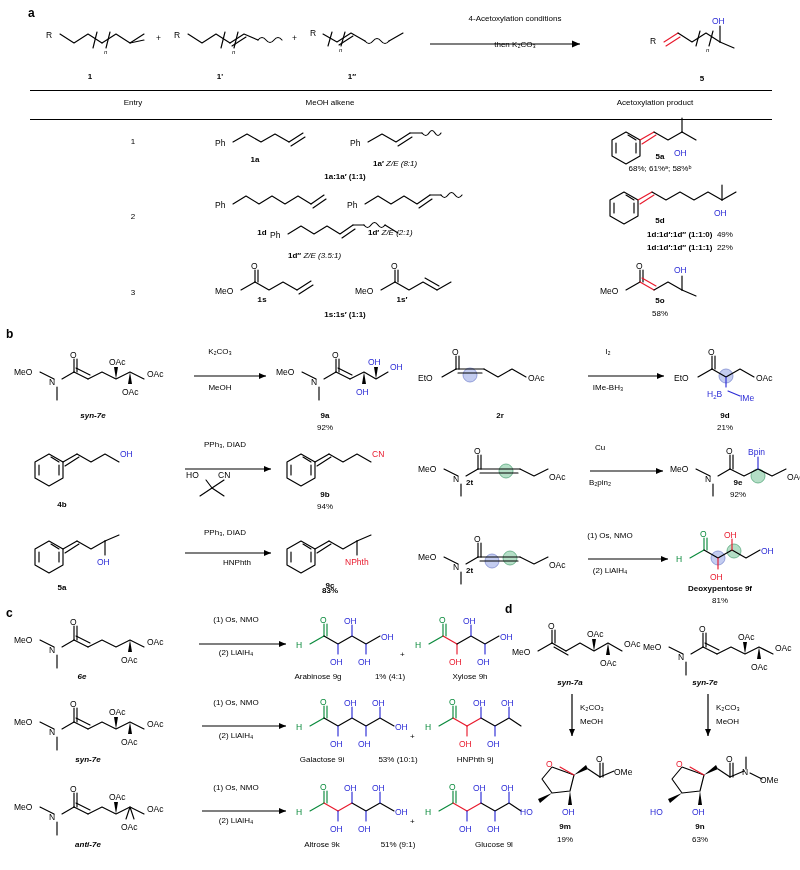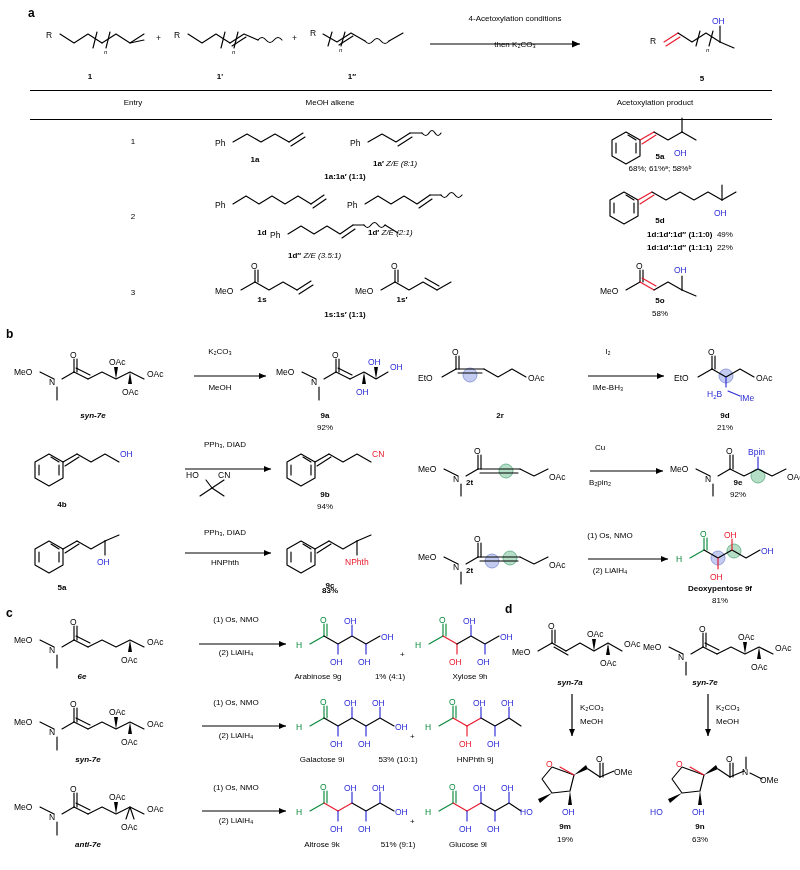--- a/index.html
+++ b/index.html
@@ -356,21 +356,21 @@
     <path class="bk" d="M262,24 L262,40 L276,48 L290,40 L290,24 L276,16 Z"></path>
     <path class="bk" d="M266,27 L266,37 M286,27 L286,37 M278,19 L286,24"></path>
     <path class="bk" d="M290,24 L304,16"></path>
     <path class="bk" d="M292,28 L306,19"></path>
     <path class="bk" d="M304,16 L318,24 L332,16"></path>
     <path class="bk" d="M332,16 L346,10"></path>
     <path class="bk" d="M332,16 L332,30"></path>
     <text x="320" y="40" class="rdf">NPhth</text>
   </svg>
   <div class="abs cond ctr" style="left:180px;top:528px;width:90px;">PPh₃, DIAD</div>
-  <div class="abs cond ctr" style="left:180px;top:558px;width:90px;">HNPhth</div>
+  <div class="abs cond ctr" style="left:192px;top:558px;width:90px;">HNPhth</div>
   <div class="abs cmpd ctr" style="left:47px;top:583px;width:30px;">5a</div>
   <div class="abs cmpd ctr" style="left:315px;top:581px;width:30px;">9c</div>
   <div class="abs yield ctr" style="left:315px;top:586px;width:30px;font-weight:bold;">83%</div>
 
   <svg class="abs" style="left:418px;top:528px;" width="370" height="62">
     <text x="0" y="32" class="bkf">MeO</text>
     <path class="bk" d="M26,29 L40,36"></path>
     <text x="35" y="42" class="bkf">N</text>
     <path class="bk" d="M43,44 L43,56"></path>
     <path class="bk" d="M48,36 L60,29"></path>
@@ -581,21 +581,21 @@
     <path class="bl" d="M70,31 L70,41"></path>
     <text x="62" y="52" class="blf">OH</text>
     <path class="bl" d="M84,23 L84,12"></path>
     <text x="76" y="11" class="blf">OH</text>
   </svg>
   <div class="abs cmpd ctr ital" style="left:58px;top:840px;width:60px;">anti-7e</div>
   <div class="abs cond ctr" style="left:196px;top:783px;width:80px;">(1) Os, NMO</div>
   <div class="abs cond ctr" style="left:196px;top:816px;width:80px;">(2)  LiAlH₄</div>
   <div class="abs lbl ctr" style="left:272px;top:840px;width:100px;">Altrose 9k</div>
   <div class="abs lbl ctr" style="left:353px;top:840px;width:90px;">51% (9:1)</div>
-  <div class="abs lbl ctr" style="left:428px;top:840px;width:80px;">Glucose 9l</div>
+  <div class="abs lbl ctr" style="left:454px;top:840px;width:80px;">Glucose 9l</div>
 
   <div class="abs panel-label" style="left:505px;top:602px;">d</div>
 
   <svg class="abs" style="left:512px;top:620px;" width="160" height="58">
     <text x="0" y="35" class="bkf">MeO</text>
     <path class="bk" d="M26,31 L40,23"></path>
     <path class="bk" d="M40,23 L40,10"></path>
       <path class="bk" d="M43,23 L43,10"></path>
     <text x="36" y="9" class="bkf">O</text>
     <path class="bk" d="M40,23 L54,31"></path>

